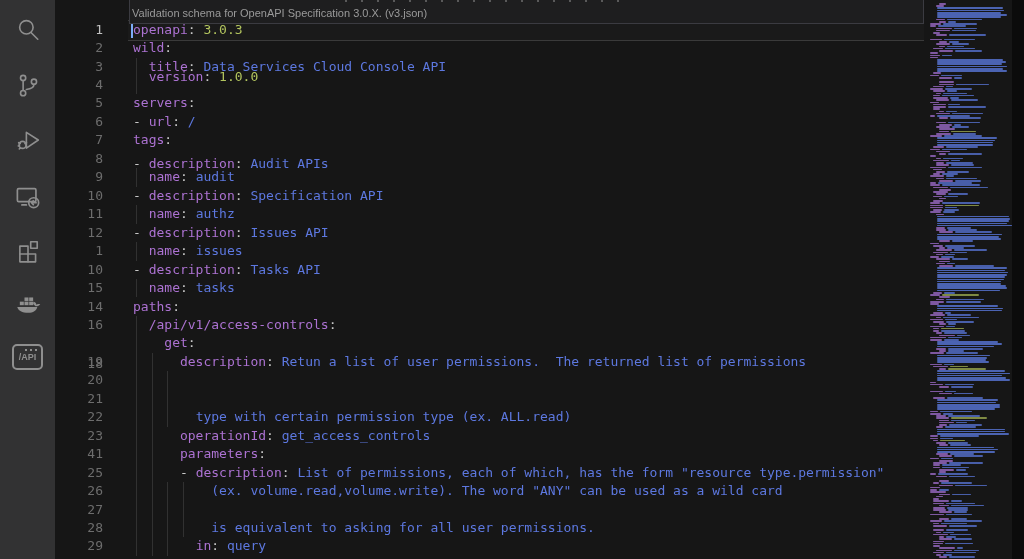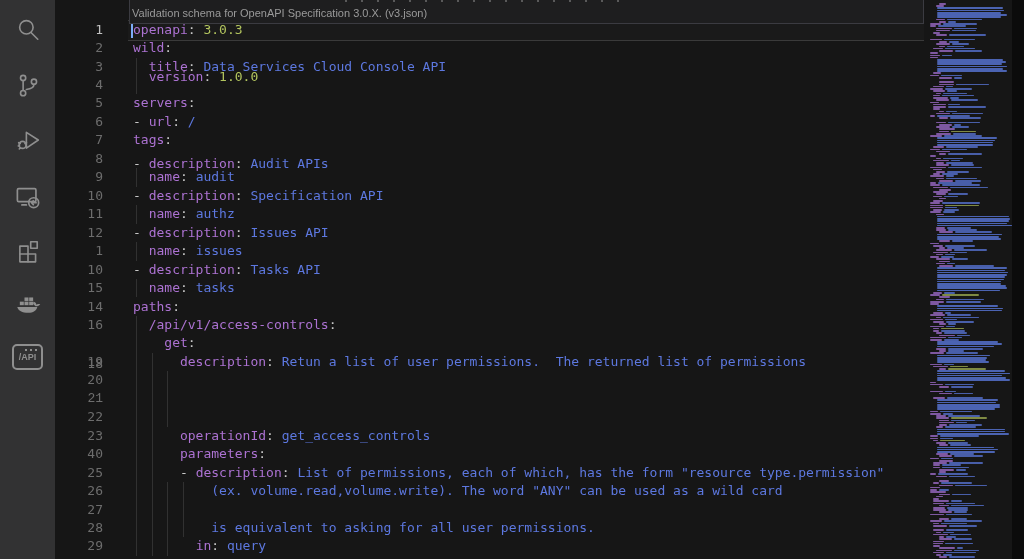--- a/index.html
+++ b/index.html
@@ -132,24 +132,24 @@
         <div class="gut-num" style="top: 205.2px;">11</div>
         <div class="gut-num" style="top: 223.66px;">12</div>
         <div class="gut-num" style="top: 242.12px;">1</div>
         <div class="gut-num" style="top: 260.58px;">10</div>
         <div class="gut-num" style="top: 279.04px;">15</div>
         <div class="gut-num" style="top: 297.5px;">14</div>
         <div class="gut-num" style="top: 315.96px;">16</div>
         <div class="gut-num" style="top: 334.42px; margin-top: 21px;">18</div>
         <div class="gut-num" style="top: 352.88px;">19</div>
         <div class="gut-num" style="top: 371.34px;">20</div>
-        <div class="gut-num" style="top: 389.8px; font-family: Liberation Mono, monospace;">21</div>
+        <div class="gut-num" style="top: 389.8px;">21</div>
         <div class="gut-num" style="top: 408.26px;">22</div>
         <div class="gut-num" style="top: 426.72px;">23</div>
-        <div class="gut-num" style="top: 445.18px;">40</div>
+        <div class="gut-num" style="top: 445.18px;">41</div>
         <div class="gut-num" style="top: 463.64px;">25</div>
         <div class="gut-num" style="top: 482.1px;">26</div>
         <div class="gut-num" style="top: 500.56px;">27</div>
         <div class="gut-num" style="top: 519.02px;">28</div>
         <div class="gut-num" style="top: 537.48px;">29</div>
       </div>
     <div id="code">
         <div class="code-line" style="top: 20.6px;"><span class="tk-k">openapi</span><span class="tk-p">: </span><span class="tk-num">3.0.3</span></div>
         <div class="code-line" style="top: 39.06px;"><span class="tk-k">wild</span><span class="tk-p">:</span></div>
         <div class="guide" style="top: 57.52px; left: 81px;"></div>
@@ -183,21 +183,21 @@
         <div class="guide" style="top: 371.34px; left: 96.6px;"></div>
         <div class="guide" style="top: 371.34px; left: 112.2px;"></div>
         <div class="code-line" style="top: 371.34px;"><span class="tk-p">        </span></div>
         <div class="guide" style="top: 389.8px; left: 81px;"></div>
         <div class="guide" style="top: 389.8px; left: 96.6px;"></div>
         <div class="guide" style="top: 389.8px; left: 112.2px;"></div>
         <div class="code-line" style="top: 389.8px;"><span class="tk-p">        </span></div>
         <div class="guide" style="top: 408.26px; left: 81px;"></div>
         <div class="guide" style="top: 408.26px; left: 96.6px;"></div>
         <div class="guide" style="top: 408.26px; left: 112.2px;"></div>
-        <div class="code-line" style="top: 408.26px;"><span class="tk-p">        </span></div>
+        <div class="code-line" style="top: 408.26px;"><span class="tk-p">        </span><span class="tk-s">type with certain permission type (ex. ALL.read)</span></div>
         <div class="guide" style="top: 426.72px; left: 81px;"></div>
         <div class="guide" style="top: 426.72px; left: 96.6px;"></div>
         <div class="code-line" style="top: 426.72px;"><span class="tk-p">      </span><span class="tk-k">operationId</span><span class="tk-p">: </span><span class="tk-s">get_access_controls</span></div>
         <div class="guide" style="top: 445.18px; left: 81px;"></div>
         <div class="guide" style="top: 445.18px; left: 96.6px;"></div>
         <div class="code-line" style="top: 445.18px;"><span class="tk-p">      </span><span class="tk-k">parameters</span><span class="tk-p">:</span></div>
         <div class="guide" style="top: 463.64px; left: 81px;"></div>
         <div class="guide" style="top: 463.64px; left: 96.6px;"></div>
         <div class="code-line" style="top: 463.64px;"><span class="tk-p">      - </span><span class="tk-k">description</span><span class="tk-p">: </span><span class="tk-s">List of permissions, each of which, has the form "resource type.permission"</span></div>
         <div class="guide" style="top: 482.1px; left: 81px;"></div>

